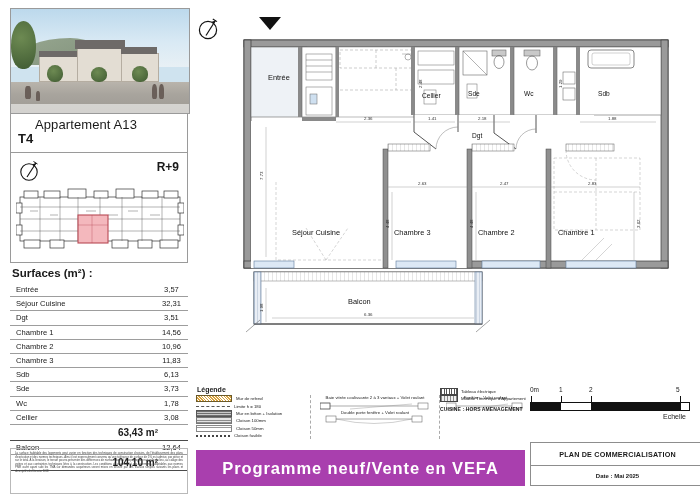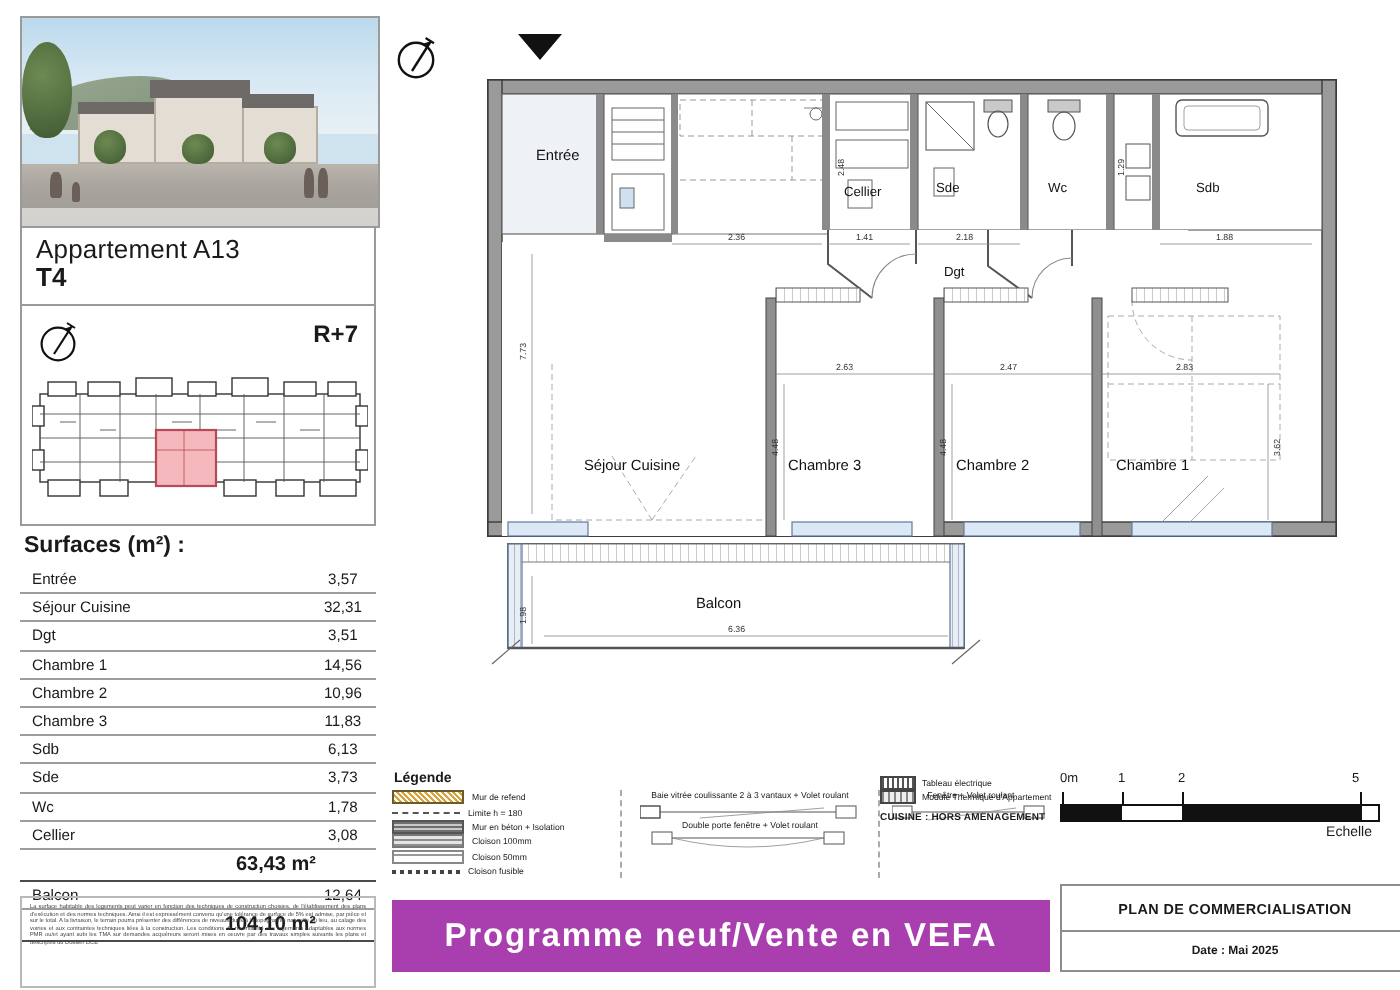--- a/index.html
+++ b/index.html
@@ -17,21 +17,21 @@
      background:linear-gradient(#b9b4ac 0%,#a8a49d 40%,#9d9a94 100%);}
   .ph-hill{position:absolute;left:2%;top:28%;width:52%;height:26%;
      background:linear-gradient(160deg,#8c9b7e,#6f8166);border-radius:60% 40% 0 0/90% 80% 0 0;opacity:.85;}
   .ph-bld{position:absolute;background:#e3ddd3;border:1px solid #b5ada1;}
   .ph-roof{position:absolute;background:#6e6a68;}
   .ph-tree{position:absolute;background:radial-gradient(circle at 40% 35%,#6d8a52,#3f5a32);border-radius:50% 50% 45% 45%;}
   .ph-fig{position:absolute;background:#6a5f59;border-radius:40% 40% 20% 20%;}
   .ph-caption{position:absolute;left:0;bottom:0;width:100%;height:9px;background:rgba(255,255,255,.55);}
 
   .title-box{position:absolute;left:0;top:105px;width:178px;height:40px;border:1px solid #9a9a9a;border-top:none;padding:4px 7px;box-sizing:border-box;}
-  .title-box .t1{font-size:13px;font-weight:400;line-height:15px;letter-spacing:.1px;}
+  .title-box .t1{font-size:13px;font-weight:400;line-height:15px;letter-spacing:.1px;margin-left:17px;}
   .title-box .t2{font-size:13px;font-weight:700;line-height:14px;}
 
   .key-box{position:absolute;left:0;top:145px;width:178px;height:110px;border:1px solid #9a9a9a;border-top:none;box-sizing:border-box;}
   .compass{position:absolute;left:7px;top:6px;width:24px;height:24px;}
   .level{position:absolute;right:8px;top:7px;font-size:12px;font-weight:700;}
   .keyplan{position:absolute;left:5px;top:32px;width:168px;height:70px;}
   .kp-unit{position:absolute;background:#f4b8bd;border:1.1px solid #b94a55;}
 
   .surf-box{position:absolute;left:0;top:255px;width:178px;height:180px;box-sizing:border-box;}
   .surf-title{font-size:11.5px;font-weight:700;margin:4px 0 4px 2px;}
@@ -138,21 +138,21 @@
       <div class="t2">T4</div>
     </div>
 
     <div class="key-box">
       <svg class="compass" viewBox="0 0 24 24">
         <circle cx="11" cy="13" r="8.2" fill="none" stroke="#111" stroke-width="1.1"></circle>
         <line x1="9" y1="18" x2="18" y2="4" stroke="#111" stroke-width="1.1"></line>
         <path d="M18 4 L14.6 5.2 L16.3 7.2 Z" fill="#111"></path>
         <line x1="15.5" y1="2.5" x2="19.5" y2="5" stroke="#111" stroke-width="1"></line>
       </svg>
-      <div class="level">R+7</div>
+      <div class="level">R+9</div>
 
       <div class="keyplan">
         <svg width="168" height="70" viewBox="0 0 168 70">
           <g stroke="#333" stroke-width=".7" fill="#fff">
             <rect x="4" y="12" width="160" height="44"></rect>
             <rect x="8" y="6" width="14" height="7"></rect>
               <rect x="28" y="6" width="16" height="7"></rect>
             <rect x="52" y="4" width="18" height="9"></rect>
               <rect x="78" y="6" width="14" height="7"></rect>
             <rect x="100" y="4" width="18" height="9"></rect>

